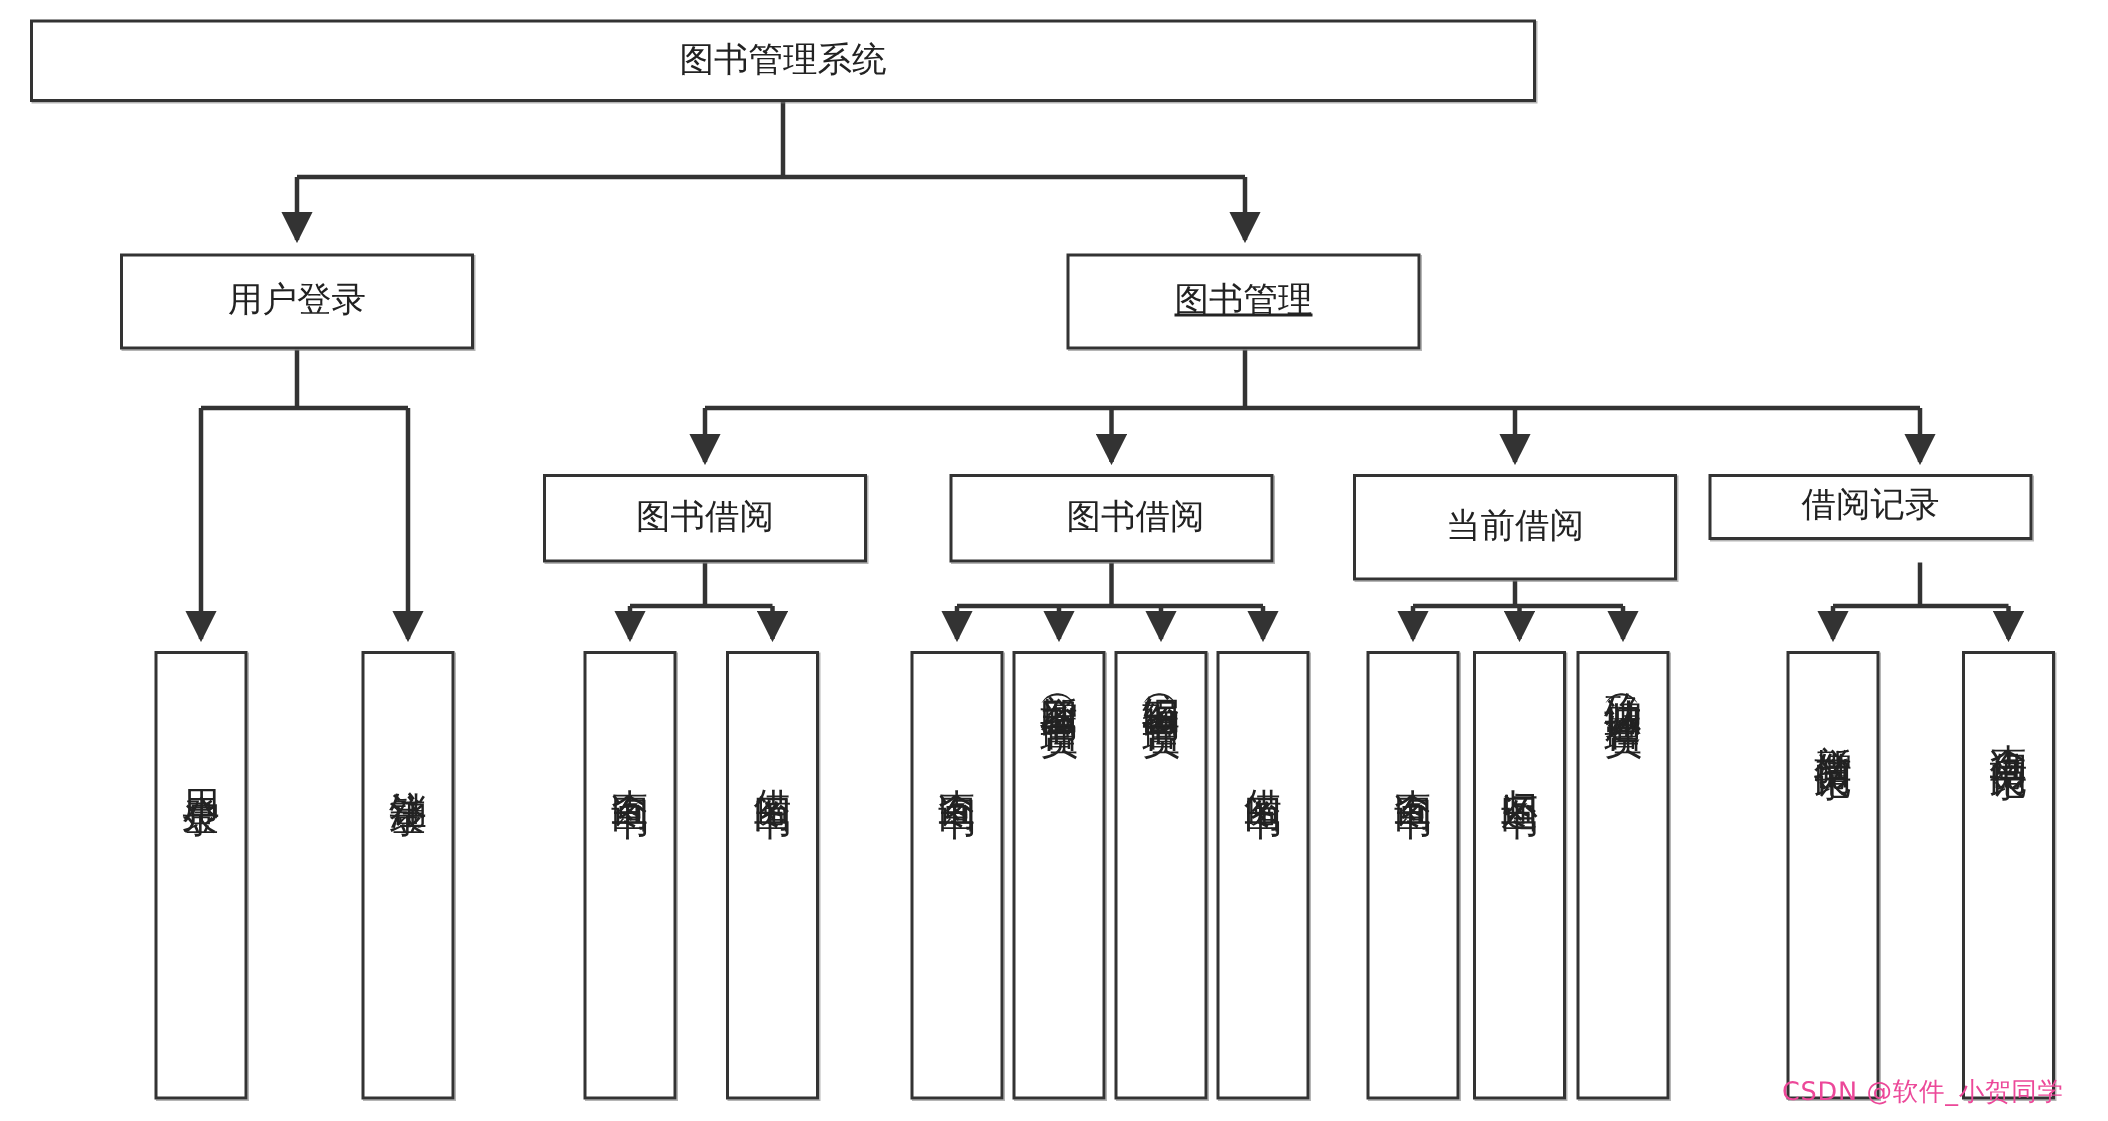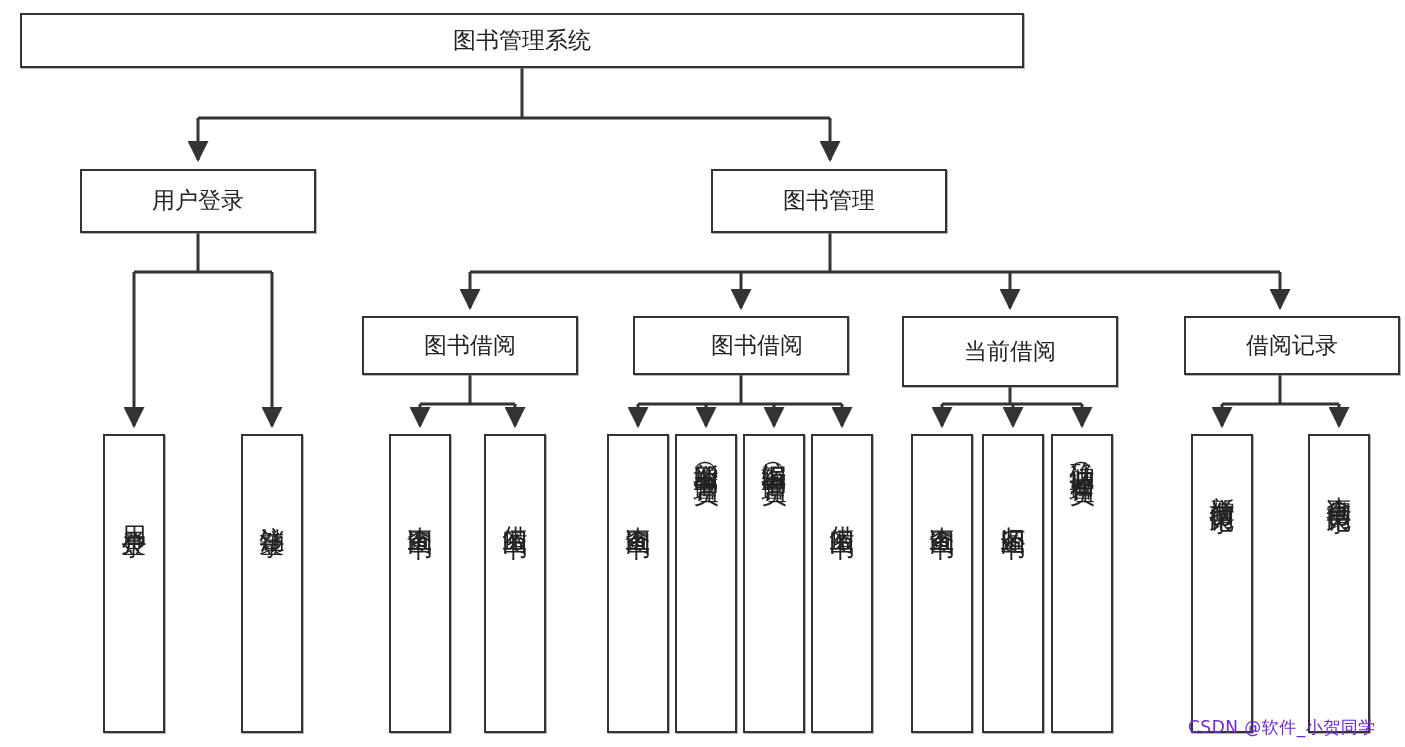--- a/index.html
+++ b/index.html
@@ -57,21 +57,21 @@
     writing-mode: vertical-rl;
     text-orientation: upright;
     font-size: 25px;
     letter-spacing: 3px;
     white-space: nowrap;
     line-height: 1;
   }
   .watermark {
     position: absolute;
     font-size: 17px;
-    color: #6d28d9;
+    color: #ec4899;
     letter-spacing: 0.5px;
     white-space: nowrap;
     z-index: 3;
     font-family: "DejaVu Sans", "Liberation Sans", sans-serif;
   }
 </style>
 </head>
 <body>
 
 <div id="canvas">
@@ -126,33 +126,33 @@
     </g>
   </svg>
 
   <div id="nodes">
       <div class="node horiz" style="left: 20px; top: 13px; width: 1004px; height: 55px;">
         <span class="label">图书管理系统</span>
       </div>
       <div class="node horiz" style="left: 80px; top: 169px; width: 236px; height: 64px;">
         <span class="label">用户登录</span>
       </div>
-      <div class="node horiz" style="left: 711px; top: 169px; width: 236px; height: 64px;">
+      <div class="node horiz" style="left: 711px; top: 169px; width: 236px; height: 64px; text-decoration: underline;">
         <span class="label">图书管理</span>
       </div>
       <div class="node horiz" style="left: 362px; top: 316px; width: 216px; height: 59px;">
         <span class="label">图书借阅</span>
       </div>
       <div class="node horiz" style="left: 633px; top: 316px; width: 216px; height: 59px; padding-left: 32px;">
         <span class="label">图书借阅</span>
       </div>
       <div class="node horiz" style="left: 902px; top: 316px; width: 216px; height: 71px;">
         <span class="label">当前借阅</span>
       </div>
-      <div class="node horiz" style="left: 1184px; top: 316px; width: 216px; height: 59px;">
+      <div class="node horiz" style="left: 1139px; top: 316px; width: 216px; height: 44px;">
         <span class="label">借阅记录</span>
       </div>
       <div class="node vert" style="left: 103px; top: 434px; width: 62px; height: 299px;">
         <span class="label" style="margin-top: 70px;">用户登录</span>
       </div>
       <div class="node vert" style="left: 241px; top: 434px; width: 62px; height: 299px;">
         <span class="label" style="margin-top: 70px;">注销登录</span>
       </div>
       <div class="node vert" style="left: 389px; top: 434px; width: 62px; height: 299px;">
         <span class="label" style="margin-top: 70px;">查询图书</span>

